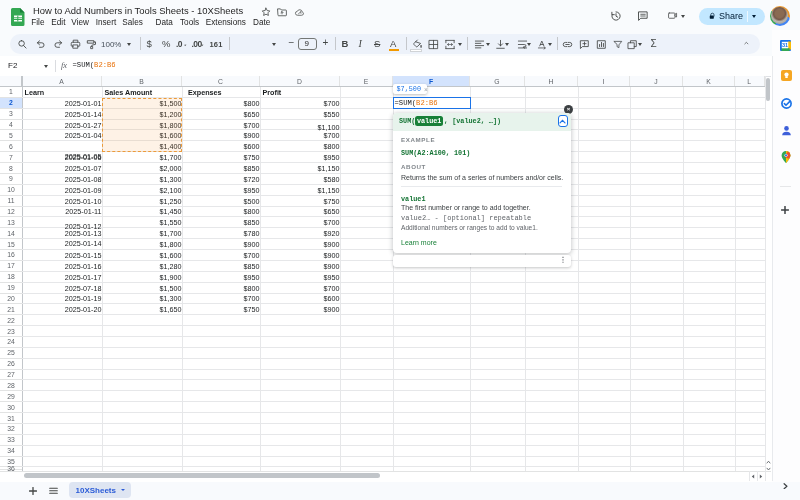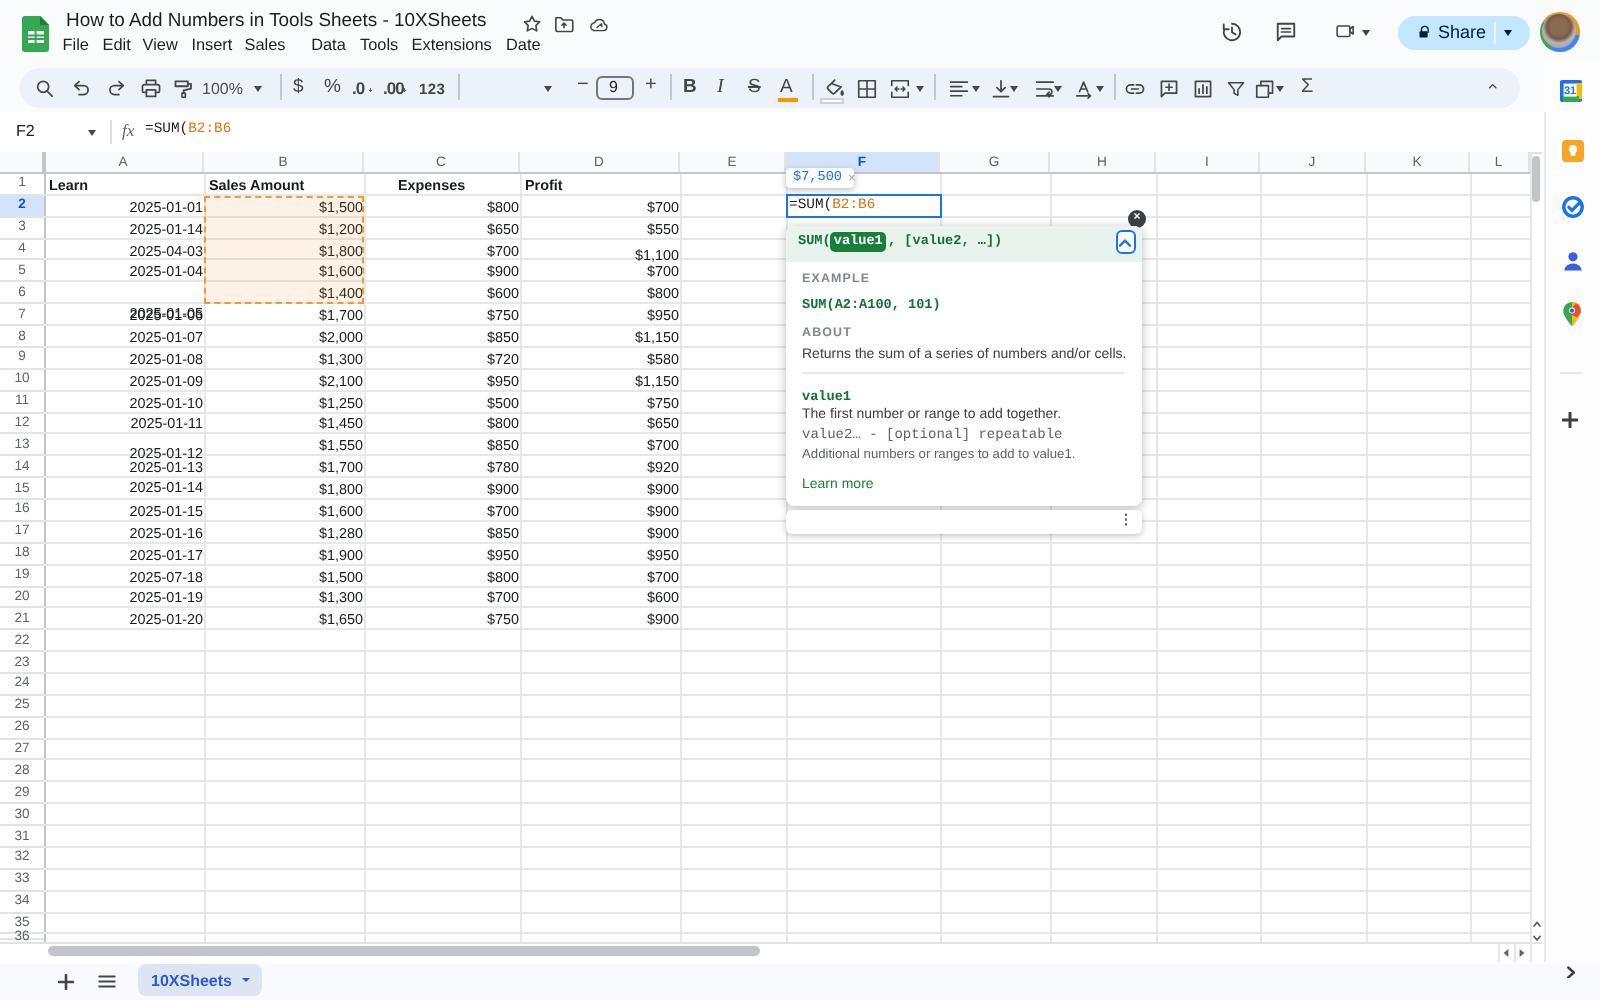--- a/index.html
+++ b/index.html
@@ -83,21 +83,21 @@
 <div style="position:absolute;left:146.5px;top:38.0px;font:500 9.5px 'Liberation Sans',sans-serif;color:#444746;white-space:nowrap;">$</div>
 <div style="position:absolute;left:162.0px;top:38.0px;font:400 9.5px 'Liberation Sans',sans-serif;color:#444746;white-space:nowrap;">%</div>
 <div style="position:absolute;left:176.0px;top:38.5px;font:600 8.5px 'Liberation Sans',sans-serif;color:#444746;white-space:nowrap;letter-spacing:-0.5px">.0</div>
 <svg style="position:absolute;left:183.5px;top:44.0px" width="6.0" height="6.0" viewBox="0 0 16 16" fill="none">
     <path d="M3 0.5 V4 M1.2 2.6 3 4.4 4.8 2.6" stroke="#444746" stroke-width="1.10" stroke-linecap="round" stroke-linejoin="round" transform="scale(1.1)"></path>
   </svg>
 <div style="position:absolute;left:191.5px;top:38.5px;font:600 8.5px 'Liberation Sans',sans-serif;color:#444746;white-space:nowrap;letter-spacing:-0.5px">.00</div>
 <svg style="position:absolute;left:201.0px;top:44.0px" width="6.0" height="6.0" viewBox="0 0 16 16" fill="none">
     <path d="M3 0.5 V4 M1.2 2.6 3 4.4 4.8 2.6" stroke="#444746" stroke-width="1.10" stroke-linecap="round" stroke-linejoin="round" transform="scale(1.1)"></path>
   </svg>
-<div style="position:absolute;left:209.5px;top:39.5px;font:700 7.5px 'Liberation Sans',sans-serif;color:#444746;white-space:nowrap;letter-spacing:0.2px">123</div>
+<div style="position:absolute;left:209.5px;top:39.5px;font:700 7.5px 'Liberation Sans',sans-serif;color:#444746;white-space:nowrap;letter-spacing:0.2px">161</div>
 <div class="ab" style="left:229px;top:37px;width:1px;height:13px;background:#c4c7cb"></div>
 <div style="position:absolute;left:272.2px;top:43.0px;width:0;height:0;border-left:2.8px solid transparent;border-right:2.8px solid transparent;border-top:3.1px solid #444746"></div>
 <div style="position:absolute;left:288.5px;top:37.0px;font:400 10px 'Liberation Sans',sans-serif;color:#444746;white-space:nowrap;">−</div>
 <div class="ab" style="left:298px;top:37.5px;width:19px;height:12.5px;border:1px solid #747775;border-radius:3px;background:#edf2fa"></div>
 <div style="position:absolute;left:304.5px;top:39.0px;font:400 8px 'Liberation Sans',sans-serif;color:#1f1f1f;white-space:nowrap;">9</div>
 <div style="position:absolute;left:322.5px;top:37.0px;font:400 10px 'Liberation Sans',sans-serif;color:#444746;white-space:nowrap;">+</div>
 <div class="ab" style="left:335px;top:37px;width:1px;height:13px;background:#c4c7cb"></div>
 <div style="position:absolute;left:341.5px;top:38.0px;font:700 9.5px 'Liberation Sans',sans-serif;color:#444746;white-space:nowrap;">B</div>
 <div style="position:absolute;left:358.5px;top:38.0px;font:500 10px 'Liberation Sans',sans-serif;color:#444746;white-space:nowrap;font-style:italic;font-family:'Liberation Serif',serif">I</div>
 <div style="position:absolute;left:374.0px;top:38.0px;font:500 9.5px 'Liberation Sans',sans-serif;color:#444746;white-space:nowrap;text-decoration:line-through">S</div>
@@ -259,31 +259,31 @@
 <div class="ab" style="left:22px;top:390.36px;width:742.5px;height:1px;background:#e6e7e9"></div>
 <div class="ab" style="left:22px;top:401.23px;width:742.5px;height:1px;background:#e6e7e9"></div>
 <div class="ab" style="left:22px;top:412.10px;width:742.5px;height:1px;background:#e6e7e9"></div>
 <div class="ab" style="left:22px;top:422.97px;width:742.5px;height:1px;background:#e6e7e9"></div>
 <div class="ab" style="left:22px;top:433.84px;width:742.5px;height:1px;background:#e6e7e9"></div>
 <div class="ab" style="left:22px;top:444.71px;width:742.5px;height:1px;background:#e6e7e9"></div>
 <div class="ab" style="left:22px;top:455.58px;width:742.5px;height:1px;background:#e6e7e9"></div>
 <div class="ab" style="left:22px;top:466.45px;width:742.5px;height:1px;background:#e6e7e9"></div>
 <div class="ab" style="left:22.0px;top:87.00px;width:80.0px;height:10.87px;font:700 7.2px 'Liberation Sans';color:#1a1d1f;display:flex;align-items:center;padding-left:2.5px;justify-content:flex-start">Learn</div>
 <div class="ab" style="left:102.0px;top:87.00px;width:80.0px;height:10.87px;font:700 7.2px 'Liberation Sans';color:#1a1d1f;display:flex;align-items:center;padding-left:2.5px;justify-content:flex-start">Sales Amount</div>
-<div class="ab" style="left:182.0px;top:87.00px;width:78.0px;height:10.87px;font:700 7.2px 'Liberation Sans';color:#1a1d1f;display:flex;align-items:center;padding-left:17px;justify-content:flex-start">Expenses</div>
+<div class="ab" style="left:182.0px;top:87.00px;width:78.0px;height:10.87px;font:700 7.2px 'Liberation Sans';color:#1a1d1f;display:flex;align-items:center;padding-left:6px;justify-content:flex-start">Expenses</div>
 <div class="ab" style="left:260.0px;top:87.00px;width:80.0px;height:10.87px;font:700 7.2px 'Liberation Sans';color:#1a1d1f;display:flex;align-items:center;padding-left:2.5px;justify-content:flex-start">Profit</div>
 <div class="ab" style="left:22.0px;top:97.87px;width:80.0px;height:10.87px;font:400 7.2px 'Liberation Sans';color:#1a1d1f;display:flex;align-items:center;padding-right:0.5px;justify-content:flex-end">2025-01-01</div>
 <div class="ab" style="left:102.0px;top:97.87px;width:80.0px;height:10.87px;font:400 7.2px 'Liberation Sans';color:#1a1d1f;display:flex;align-items:center;padding-right:0.5px;justify-content:flex-end">$1,500</div>
 <div class="ab" style="left:182.0px;top:97.87px;width:78.0px;height:10.87px;font:400 7.2px 'Liberation Sans';color:#1a1d1f;display:flex;align-items:center;padding-right:0.5px;justify-content:flex-end">$800</div>
 <div class="ab" style="left:260.0px;top:97.87px;width:80.0px;height:10.87px;font:400 7.2px 'Liberation Sans';color:#1a1d1f;display:flex;align-items:center;padding-right:0.5px;justify-content:flex-end">$700</div>
 <div class="ab" style="left:22.0px;top:108.74px;width:80.0px;height:10.87px;font:400 7.2px 'Liberation Sans';color:#1a1d1f;display:flex;align-items:center;padding-right:0.5px;justify-content:flex-end">2025-01-14</div>
 <div class="ab" style="left:102.0px;top:108.74px;width:80.0px;height:10.87px;font:400 7.2px 'Liberation Sans';color:#1a1d1f;display:flex;align-items:center;padding-right:0.5px;justify-content:flex-end">$1,200</div>
 <div class="ab" style="left:182.0px;top:108.74px;width:78.0px;height:10.87px;font:400 7.2px 'Liberation Sans';color:#1a1d1f;display:flex;align-items:center;padding-right:0.5px;justify-content:flex-end">$650</div>
 <div class="ab" style="left:260.0px;top:108.74px;width:80.0px;height:10.87px;font:400 7.2px 'Liberation Sans';color:#1a1d1f;display:flex;align-items:center;padding-right:0.5px;justify-content:flex-end">$550</div>
-<div class="ab" style="left:22.0px;top:119.61px;width:80.0px;height:10.87px;font:400 7.2px 'Liberation Sans';color:#1a1d1f;display:flex;align-items:center;padding-right:0.5px;justify-content:flex-end">2025-04-03</div>
+<div class="ab" style="left:22.0px;top:119.61px;width:80.0px;height:10.87px;font:400 7.2px 'Liberation Sans';color:#1a1d1f;display:flex;align-items:center;padding-right:0.5px;justify-content:flex-end">2025-01-27</div>
 <div class="ab" style="left:102.0px;top:119.61px;width:80.0px;height:10.87px;font:400 7.2px 'Liberation Sans';color:#1a1d1f;display:flex;align-items:center;padding-right:0.5px;justify-content:flex-end">$1,800</div>
 <div class="ab" style="left:182.0px;top:119.61px;width:78.0px;height:10.87px;font:400 7.2px 'Liberation Sans';color:#1a1d1f;display:flex;align-items:center;padding-right:0.5px;justify-content:flex-end">$700</div>
 <div class="ab" style="left:260.0px;top:122px;width:80.0px;height:10.87px;font:400 7.2px 'Liberation Sans';color:#1a1d1f;display:flex;align-items:center;padding-right:0.5px;justify-content:flex-end">$1,100</div>
 <div class="ab" style="left:22.0px;top:130.48px;width:80.0px;height:10.87px;font:400 7.2px 'Liberation Sans';color:#1a1d1f;display:flex;align-items:center;padding-right:0.5px;justify-content:flex-end">2025-01-04</div>
 <div class="ab" style="left:102.0px;top:130.48px;width:80.0px;height:10.87px;font:400 7.2px 'Liberation Sans';color:#1a1d1f;display:flex;align-items:center;padding-right:0.5px;justify-content:flex-end">$1,600</div>
 <div class="ab" style="left:182.0px;top:130.48px;width:78.0px;height:10.87px;font:400 7.2px 'Liberation Sans';color:#1a1d1f;display:flex;align-items:center;padding-right:0.5px;justify-content:flex-end">$900</div>
 <div class="ab" style="left:260.0px;top:130.48px;width:80.0px;height:10.87px;font:400 7.2px 'Liberation Sans';color:#1a1d1f;display:flex;align-items:center;padding-right:0.5px;justify-content:flex-end">$700</div>
 <div class="ab" style="left:22.0px;top:151px;width:80.0px;height:10.87px;font:400 7.2px 'Liberation Sans';color:#1a1d1f;display:flex;align-items:center;padding-right:0.5px;justify-content:flex-end">2025-01-05</div>
 <div class="ab" style="left:102.0px;top:141.35px;width:80.0px;height:10.87px;font:400 7.2px 'Liberation Sans';color:#1a1d1f;display:flex;align-items:center;padding-right:0.5px;justify-content:flex-end">$1,400</div>
 <div class="ab" style="left:182.0px;top:141.35px;width:78.0px;height:10.87px;font:400 7.2px 'Liberation Sans';color:#1a1d1f;display:flex;align-items:center;padding-right:0.5px;justify-content:flex-end">$600</div>

